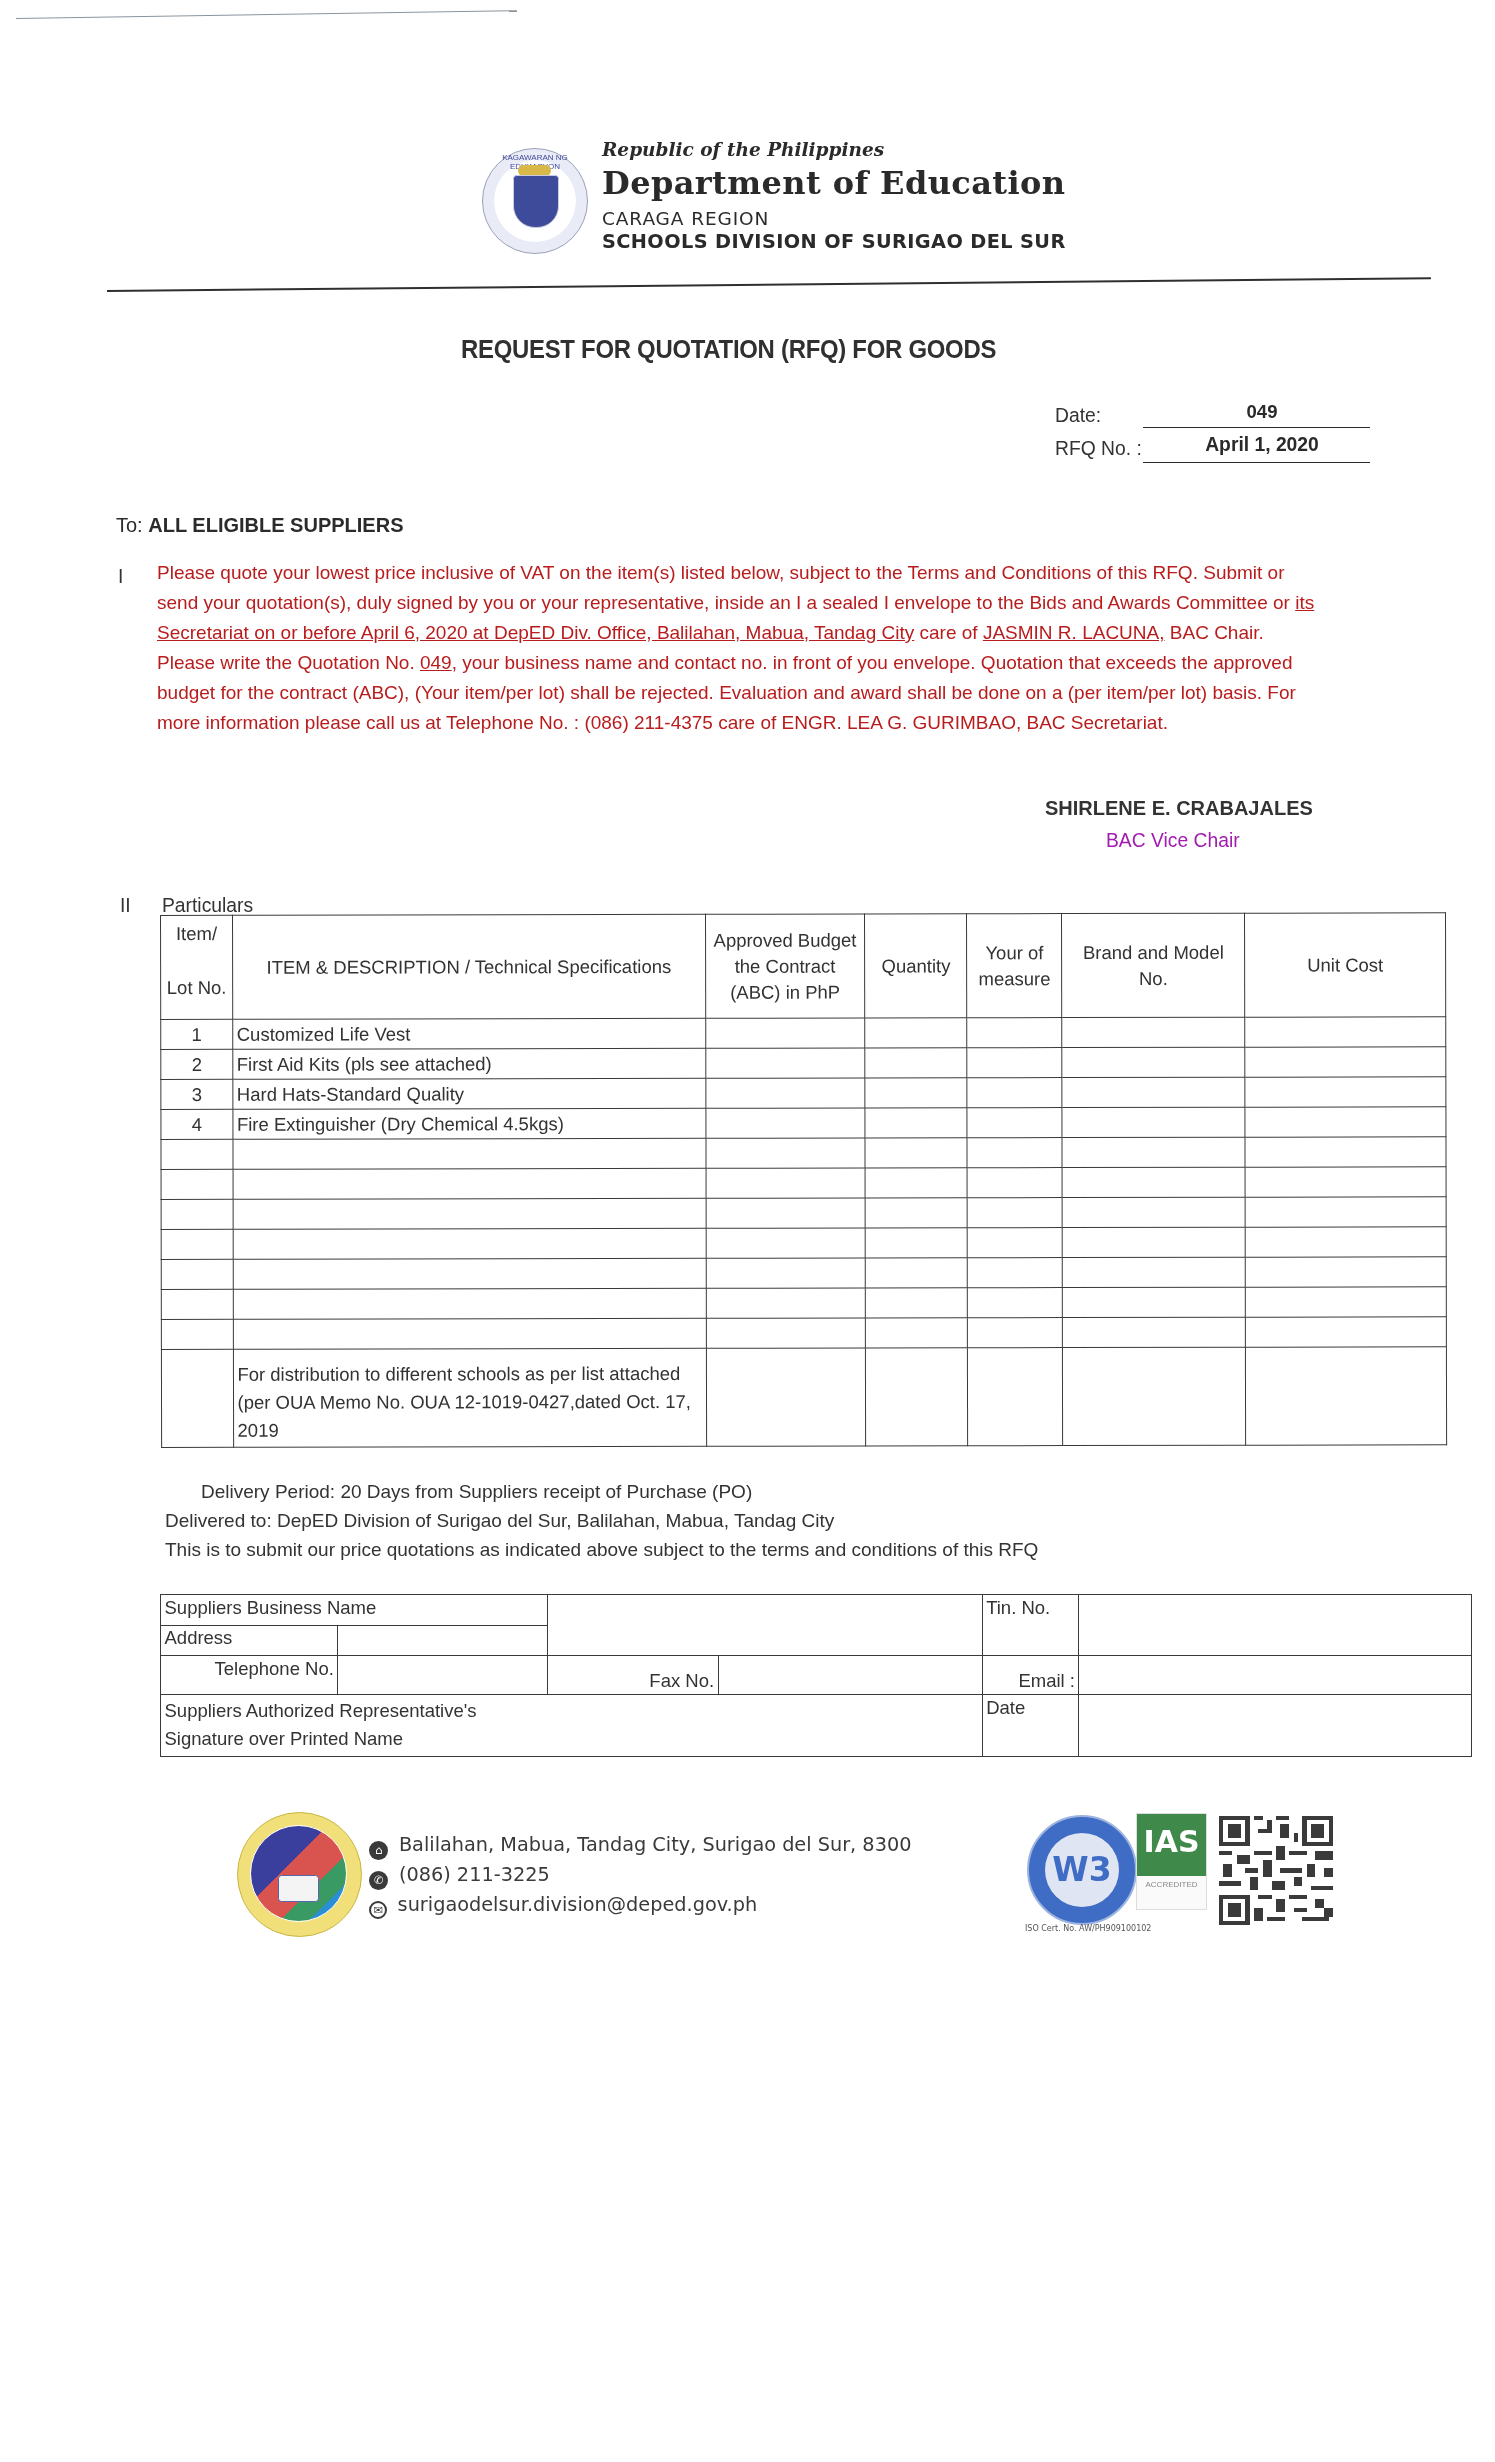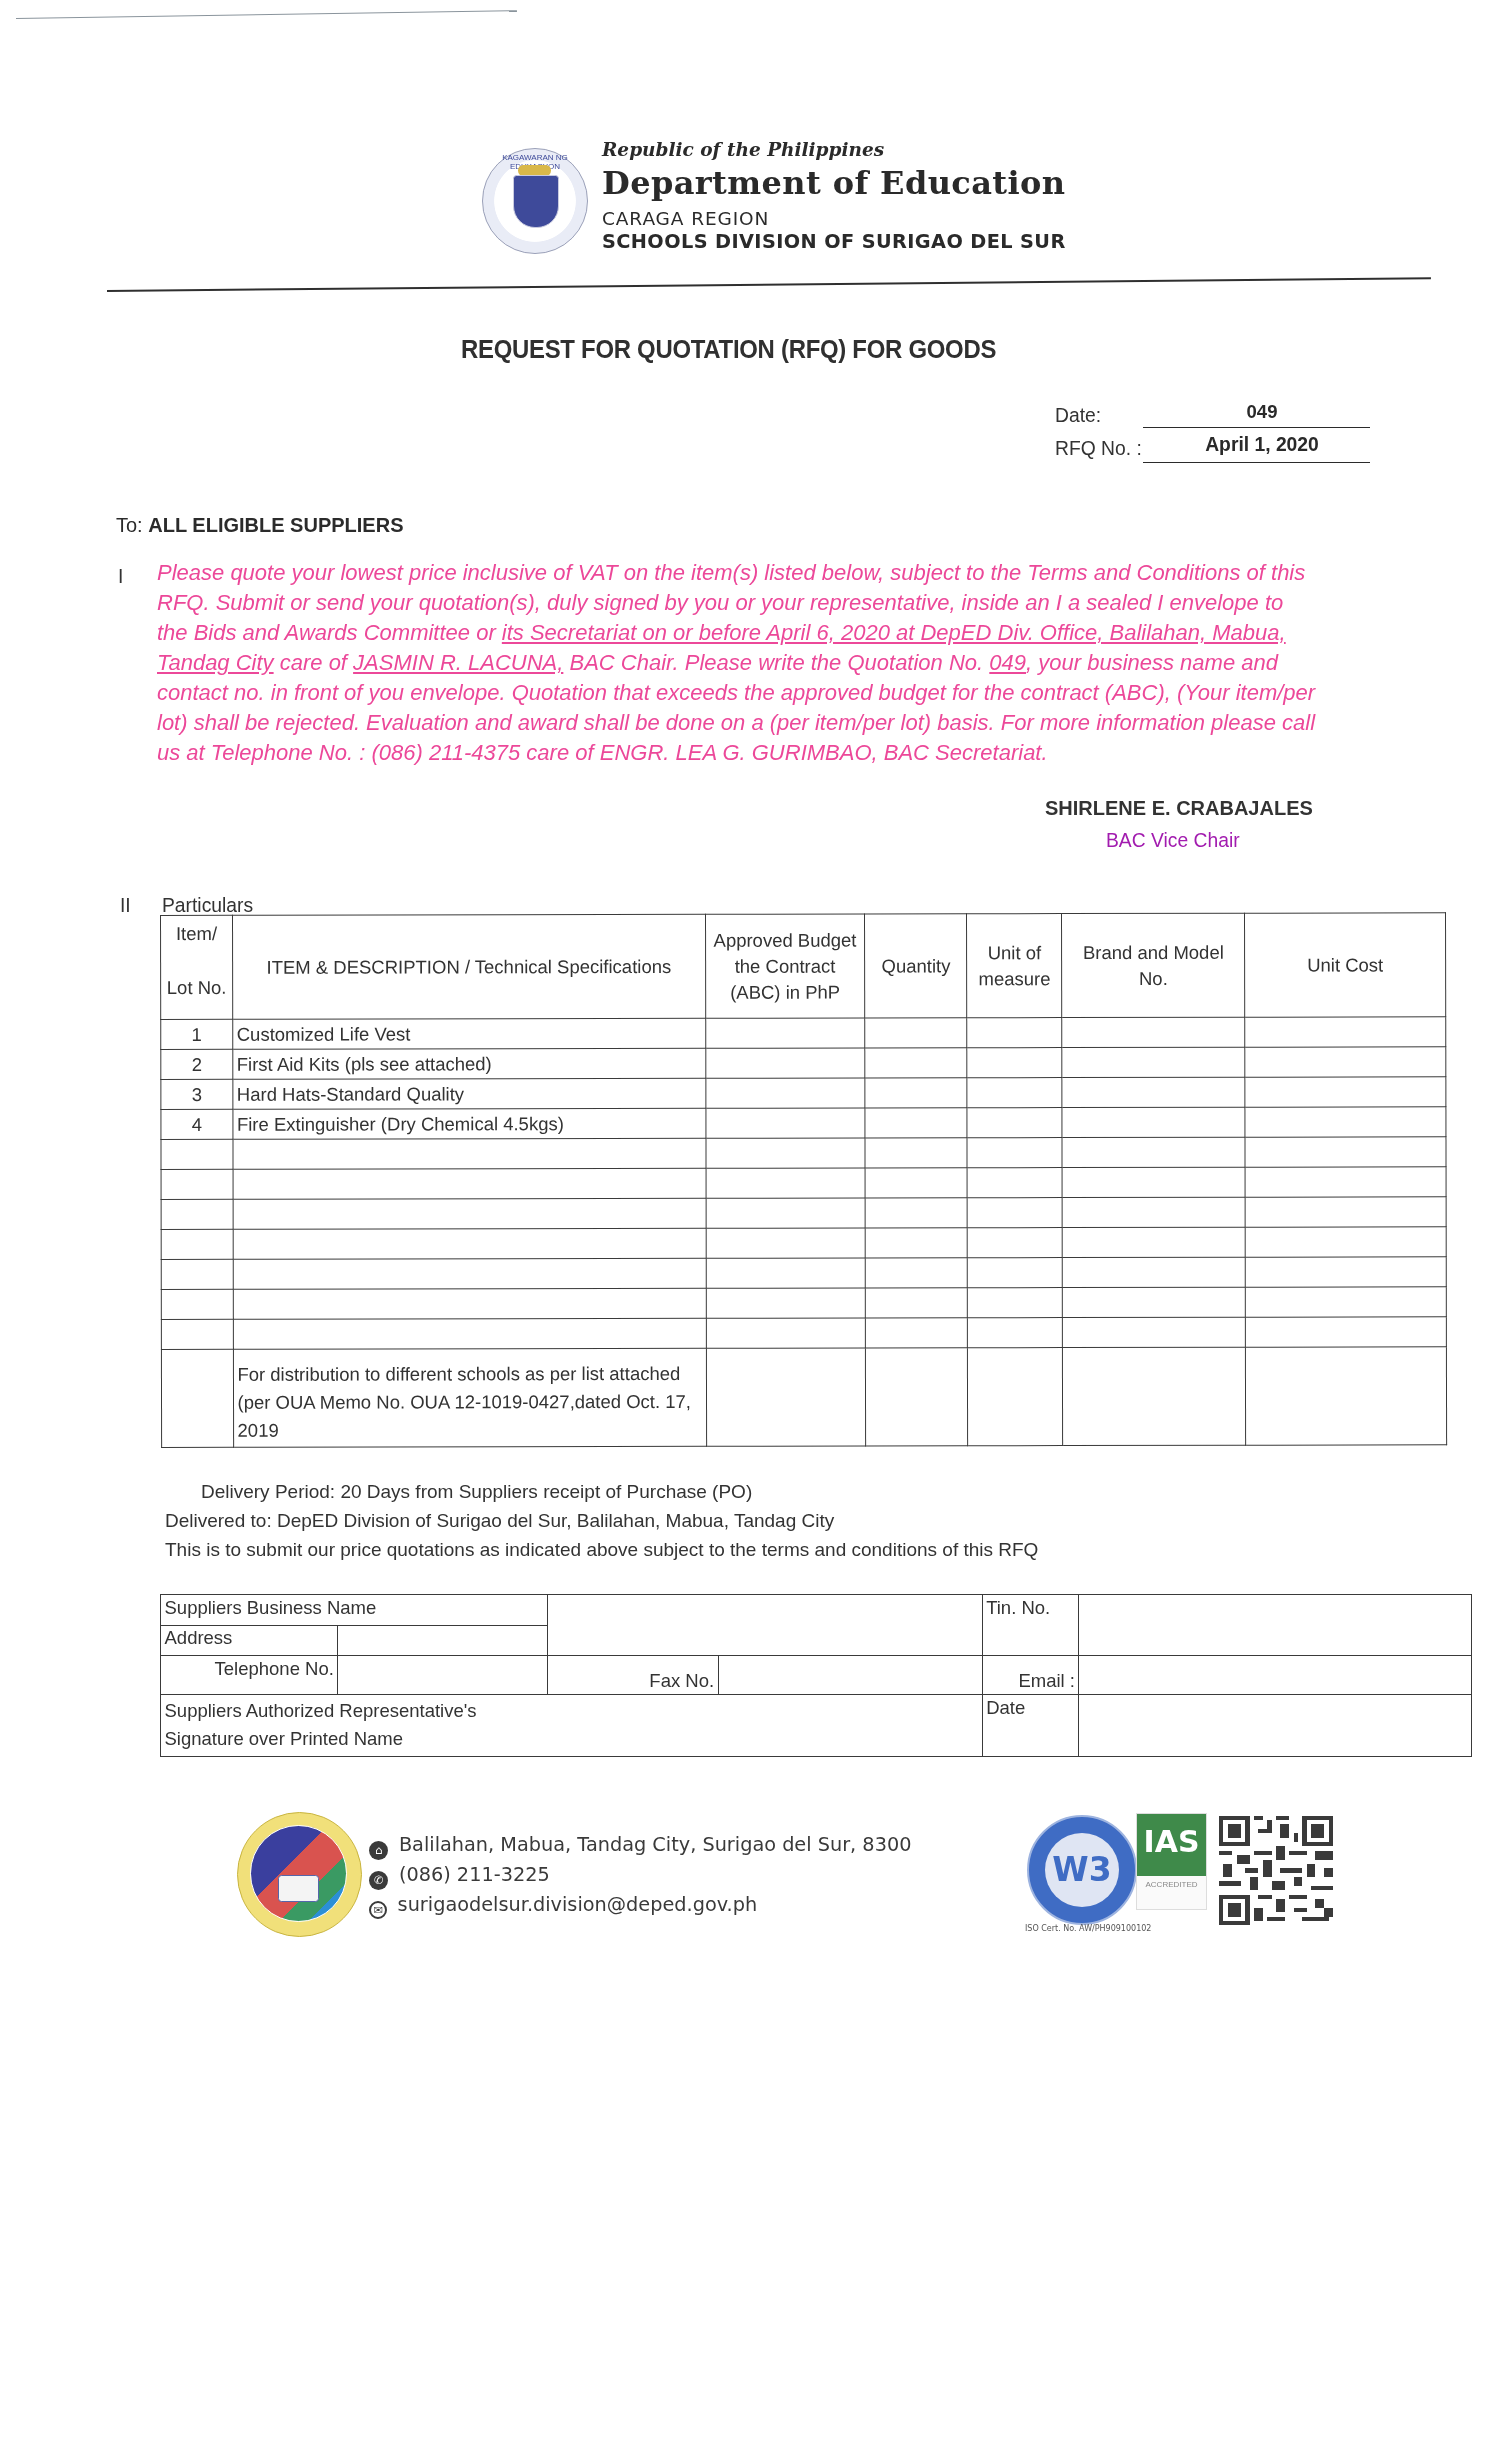--- a/index.html
+++ b/index.html
@@ -23,21 +23,21 @@
 
   .doc-title { left:461px; top:334px; font-size:26px; font-weight:bold; letter-spacing:-0.3px; transform:scaleX(0.92); transform-origin:left; color:#303030; }
 
   .meta-label { font-size:19.3px; color:#333; }
   .meta-value { font-size:19.3px; font-weight:bold; text-align:center; color:#2a2a2a; }
   .meta-line { height:0; border-top:1.8px solid #2b2b2b; }
 
   .to-line { left:116px; top:514px; font-size:20px; }
   .to-line b { font-weight:bold; }
 
-  .para { left:157px; top:558px; width:1161px; font-size:22px; line-height:30px; color:#ec4899;font-style:italic; }
+  .para { left:157px; top:558px; width:1161px; font-size:19px; line-height:30px; color:#b91c1c; }
   .para u { text-decoration:underline; }
   .roman { font-size:19.3px; color:#333; }
 
   .signer { left:1045px; top:797px; font-size:20px; font-weight:bold; color:#333; }
   .signer-role { left:1106px; top:830px; font-size:19.3px; color:#a21caf; }
 
   .particulars { left:162px; top:895px; font-size:19.3px; color:#333; }
 
   table.items { position:absolute; left:160px; top:915px; width:1286px; border-collapse:collapse;
                 transform:rotate(-0.12deg); transform-origin:left top; font-size:18.5px; color:#333; }
@@ -130,21 +130,21 @@
       <div>Lot No.</div>
     </th>
     <th>ITEM &amp; DESCRIPTION / Technical Specifications</th>
     <th>
       <div>Approved Budget</div>
       <div>the Contract</div>
       <div>(ABC) in PhP</div>
     </th>
     <th>Quantity</th>
     <th>
-      <div>Unit of</div>
+      <div>Your of</div>
       <div>measure</div>
     </th>
     <th>
       <div>Brand and Model</div>
       <div>No.</div>
     </th>
     <th>Unit Cost</th>
   </tr>
   <tr style="height:30px;">
     <td class="num">1</td>

